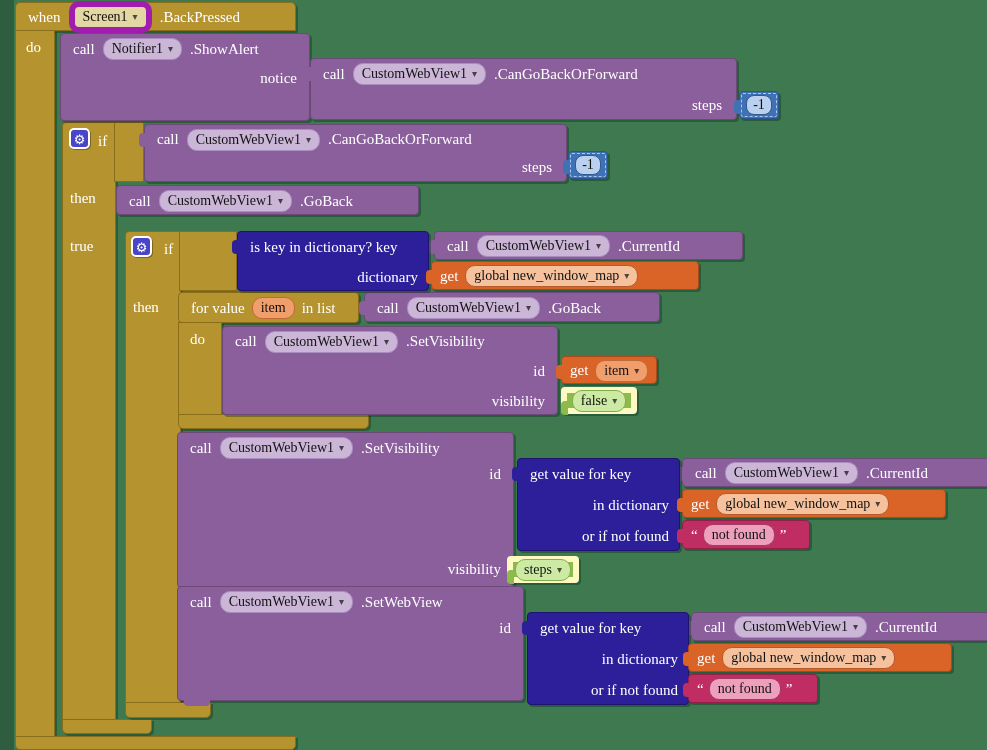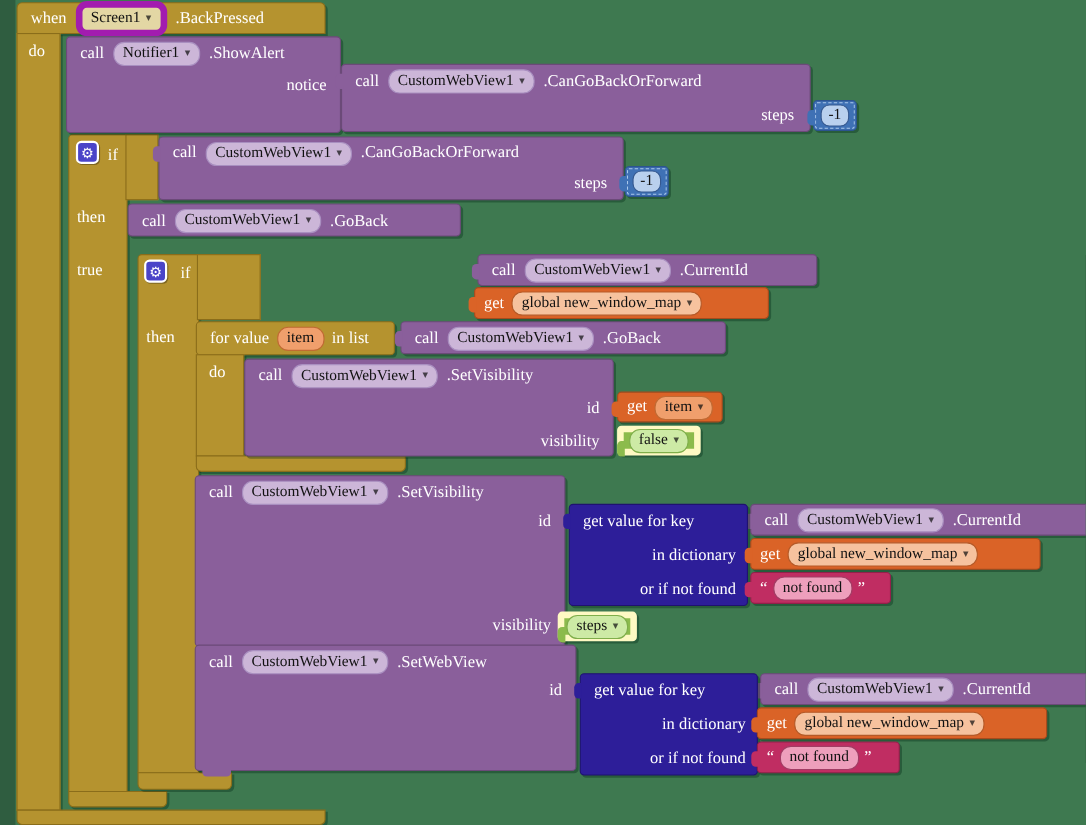--- a/index.html
+++ b/index.html
@@ -209,20 +209,26 @@
     <div class="row" style="height:28px;">
       <span>call</span>
       <span class="field f-lav">
           <span>CustomWebView1</span>
           <span class="arr">▾</span>
         </span>
       <span>.CurrentId</span>
     </div>
   </div>
 
+  <div class="blk indigo plug" style="left:223px;top:231px;width:192px;height:60px;">
+    <div class="row" style="padding:0 10px 0 12px;">
+      <span>is key in dictionary? key</span>
+    </div>
+    <span class="param" style="right:10px;top:37px;">dictionary</span>
+  </div>
 
   <div class="blk indigo plug" style="left:503px;top:458px;width:163px;height:93px;">
     <div class="row" style="height:31px;padding:0 10px 0 12px;">
       <span>get value for key</span>
     </div>
     <span class="param" style="right:10px;top:38px;">in dictionary</span>
     <span class="param" style="right:10px;top:69px;">or if not found</span>
   </div>
 
   <div class="blk indigo plug" style="left:513px;top:612px;width:162px;height:93px;">

